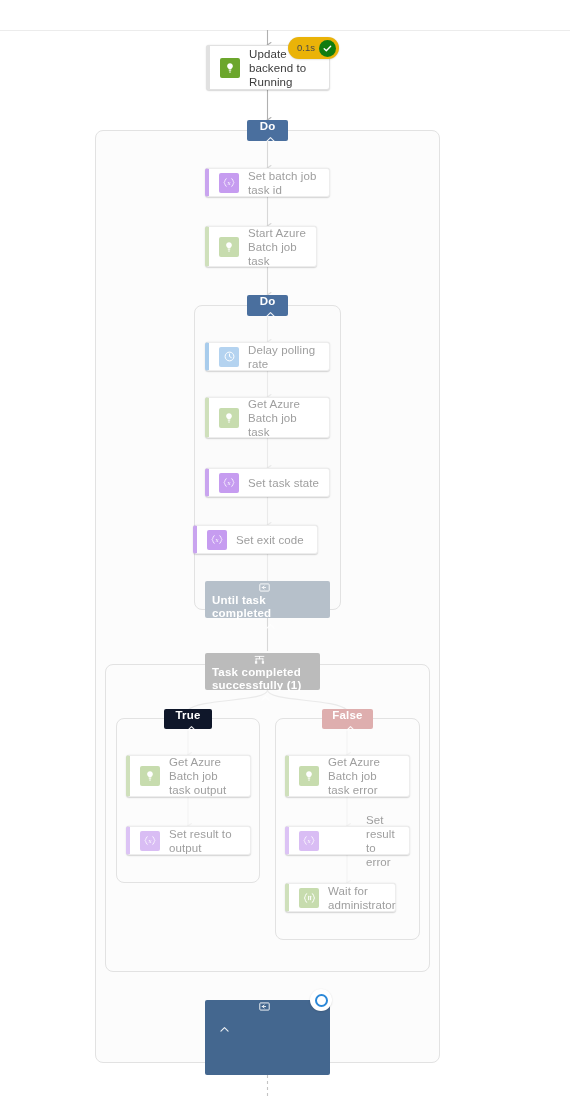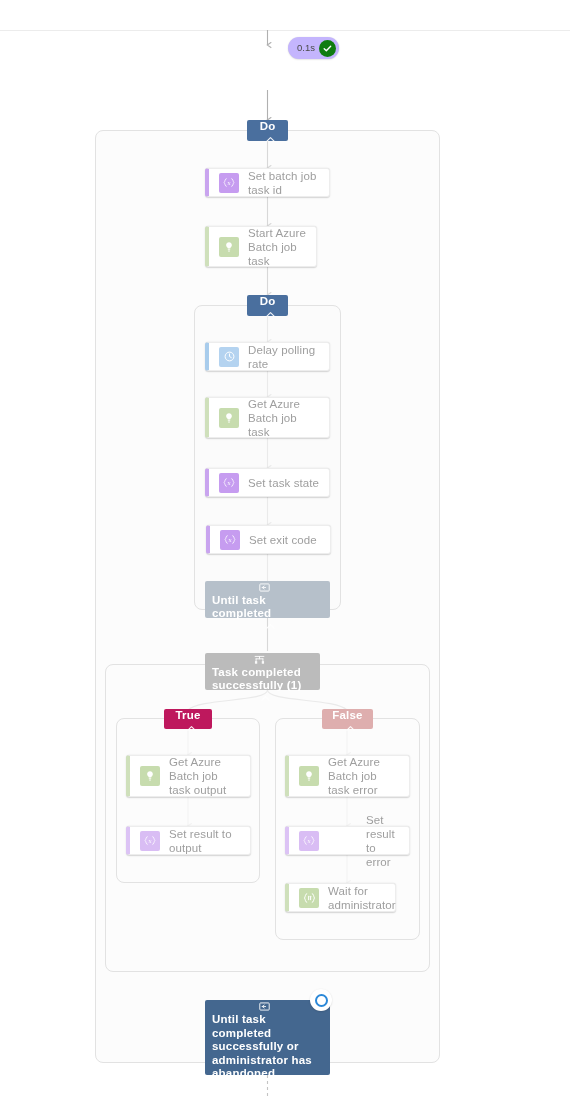--- a/index.html
+++ b/index.html
@@ -109,30 +109,30 @@
   .hdr .chev {
     width: 13px;
     min-width: 13px;
     height: 13px;
     margin-left: 6px;
     opacity: 0.9;
   }
   .hdr.do      { background: #4a6f9e; }
   .hdr.until   { background: #b6c0ca; }
   .hdr.cond    { background: #bbbbbb; }
-  .hdr.true    { background: #be185d; }
+  .hdr.true    { background: #0f172a; }
   .hdr.false   { background: #deaeae; }
   .hdr.selected{ background: #44678f; font-weight: bold; }
   .hdr.selected .htxt { line-height: 13.5px; }
 
   
   .pill {
     position: absolute;
     height: 22px;
-    background: #c4b5fd;
+    background: #eab308;
     border-radius: 11px;
     display: flex;
     align-items: center;
     padding: 0 3px 0 9px;
     box-shadow: 0 0.6px 1.8px rgba(0,0,0,0.12), 0 0.3px 0.9px rgba(0,0,0,0.09);
   }
   .pill .ptxt {
     font-size: 9.5px;
     color: #4a4a4a;
     margin-right: 4px;
@@ -232,20 +232,30 @@
   <div class="scope" style="left:95px; top:130px; width:345px; height:933px;"></div>
 
   <div class="scope" style="left:194px; top:305px; width:147px; height:305px;"></div>
 
   <div class="scope plain" style="left:105px; top:664px; width:325px; height:308px;"></div>
 
   <div class="scope plain" style="left:116px; top:718px; width:144px; height:165px;"></div>
 
   <div class="scope plain" style="left:275px; top:718px; width:145px; height:222px;"></div>
 
+  <div class="card active bar-green" style="left:206px; top:45px; width:124px; height:45px;">
+    <span class="ic green">
+      <svg width="12" height="12" viewBox="0 0 16 16" aria-hidden="true">
+        <path d="M8 1.6c-2.1 0-3.8 1.7-3.8 3.8 0 1.5 0.8 2.5 1.6 3.3 0.4 0.4 0.6 0.8 0.6 1.3h3.2c0-0.5 0.2-0.9 0.6-1.3 0.8-0.8 1.6-1.8 1.6-3.3C11.8 3.3 10.1 1.6 8 1.6z" fill="#ffffff"></path>
+        <rect x="6.4" y="11.1" width="3.2" height="1.1" fill="#ffffff"></rect>
+        <rect x="6.8" y="12.9" width="2.4" height="1.1" fill="#ffffff"></rect>
+      </svg>
+    </span>
+    <span class="lbl">Update backend to Running</span>
+  </div>
 
   <div class="pill" style="left:288px; top:37px;">
     <span class="ptxt">0.1s</span>
     <span class="pcheck">
       <svg width="11" height="11" viewBox="0 0 16 16" aria-hidden="true">
         <path d="M3.2 8.3 L6.3 11.3 L12.6 4.7" fill="none" stroke="#ffffff" stroke-width="2" stroke-linecap="round" stroke-linejoin="round"></path>
       </svg>
     </span>
   </div>
 
@@ -314,21 +324,21 @@
     <span class="ic purple">
       <svg width="14" height="11" viewBox="0 0 20 14" aria-hidden="true">
         <path d="M6.2 1.4 C4.2 1.4 4.2 6.2 3.0 7 C4.2 7.8 4.2 12.6 6.2 12.6" fill="none" stroke="#ffffff" stroke-width="1.1" stroke-linecap="round"></path>
         <path d="M13.8 1.4 C15.8 1.4 15.8 6.2 17.0 7 C15.8 7.8 15.8 12.6 13.8 12.6" fill="none" stroke="#ffffff" stroke-width="1.1" stroke-linecap="round"></path>
         <text x="10" y="10" text-anchor="middle" font-size="8" font-family="DejaVu Serif, serif" font-style="italic" fill="#ffffff">x</text>
       </svg>
     </span>
     <span class="lbl">Set task state</span>
   </div>
 
-  <div class="card bar-purple" style="left:206px; top:525px; width:125px; height:29px;">
+  <div class="card bar-purple" style="left:193px; top:525px; width:125px; height:29px;">
     <span class="ic purple">
       <svg width="14" height="11" viewBox="0 0 20 14" aria-hidden="true">
         <path d="M6.2 1.4 C4.2 1.4 4.2 6.2 3.0 7 C4.2 7.8 4.2 12.6 6.2 12.6" fill="none" stroke="#ffffff" stroke-width="1.1" stroke-linecap="round"></path>
         <path d="M13.8 1.4 C15.8 1.4 15.8 6.2 17.0 7 C15.8 7.8 15.8 12.6 13.8 12.6" fill="none" stroke="#ffffff" stroke-width="1.1" stroke-linecap="round"></path>
         <text x="10" y="10" text-anchor="middle" font-size="8" font-family="DejaVu Serif, serif" font-style="italic" fill="#ffffff">x</text>
       </svg>
     </span>
     <span class="lbl">Set exit code</span>
   </div>
 
@@ -438,21 +448,20 @@
     <span class="lbl">Wait for administrator</span>
   </div>
 
   <div class="hdr selected" style="left:205px; top:1000px; width:125px; height:75px; align-items:center;">
     <span class="hicon">
       <svg width="13" height="13" viewBox="0 0 16 16" aria-hidden="true">
         <rect x="2.2" y="3.6" width="11.6" height="8.8" rx="1" fill="none" stroke="#ffffff" stroke-width="1.2"></rect>
         <path d="M5.0 8 L9.4 8 M7.6 6.2 L5.2 8 L7.6 9.8" fill="none" stroke="#ffffff" stroke-width="1.1" stroke-linecap="round" stroke-linejoin="round"></path>
       </svg>
     </span>
-    <span class="htxt">Until task completed successfully or administrator has abandoned</span>
     <span class="chev" style="align-self:flex-start; margin-top:10px;">
       <svg width="13" height="13" viewBox="0 0 16 16" aria-hidden="true">
         <path d="M3.6 10 L8 5.6 L12.4 10" fill="none" stroke="#ffffff" stroke-width="1.4" stroke-linecap="round" stroke-linejoin="round"></path>
       </svg>
     </span>
   </div>
 
   <div class="runbadge" style="left:310px; top:989px;">
     <span class="ring"></span>
   </div>

